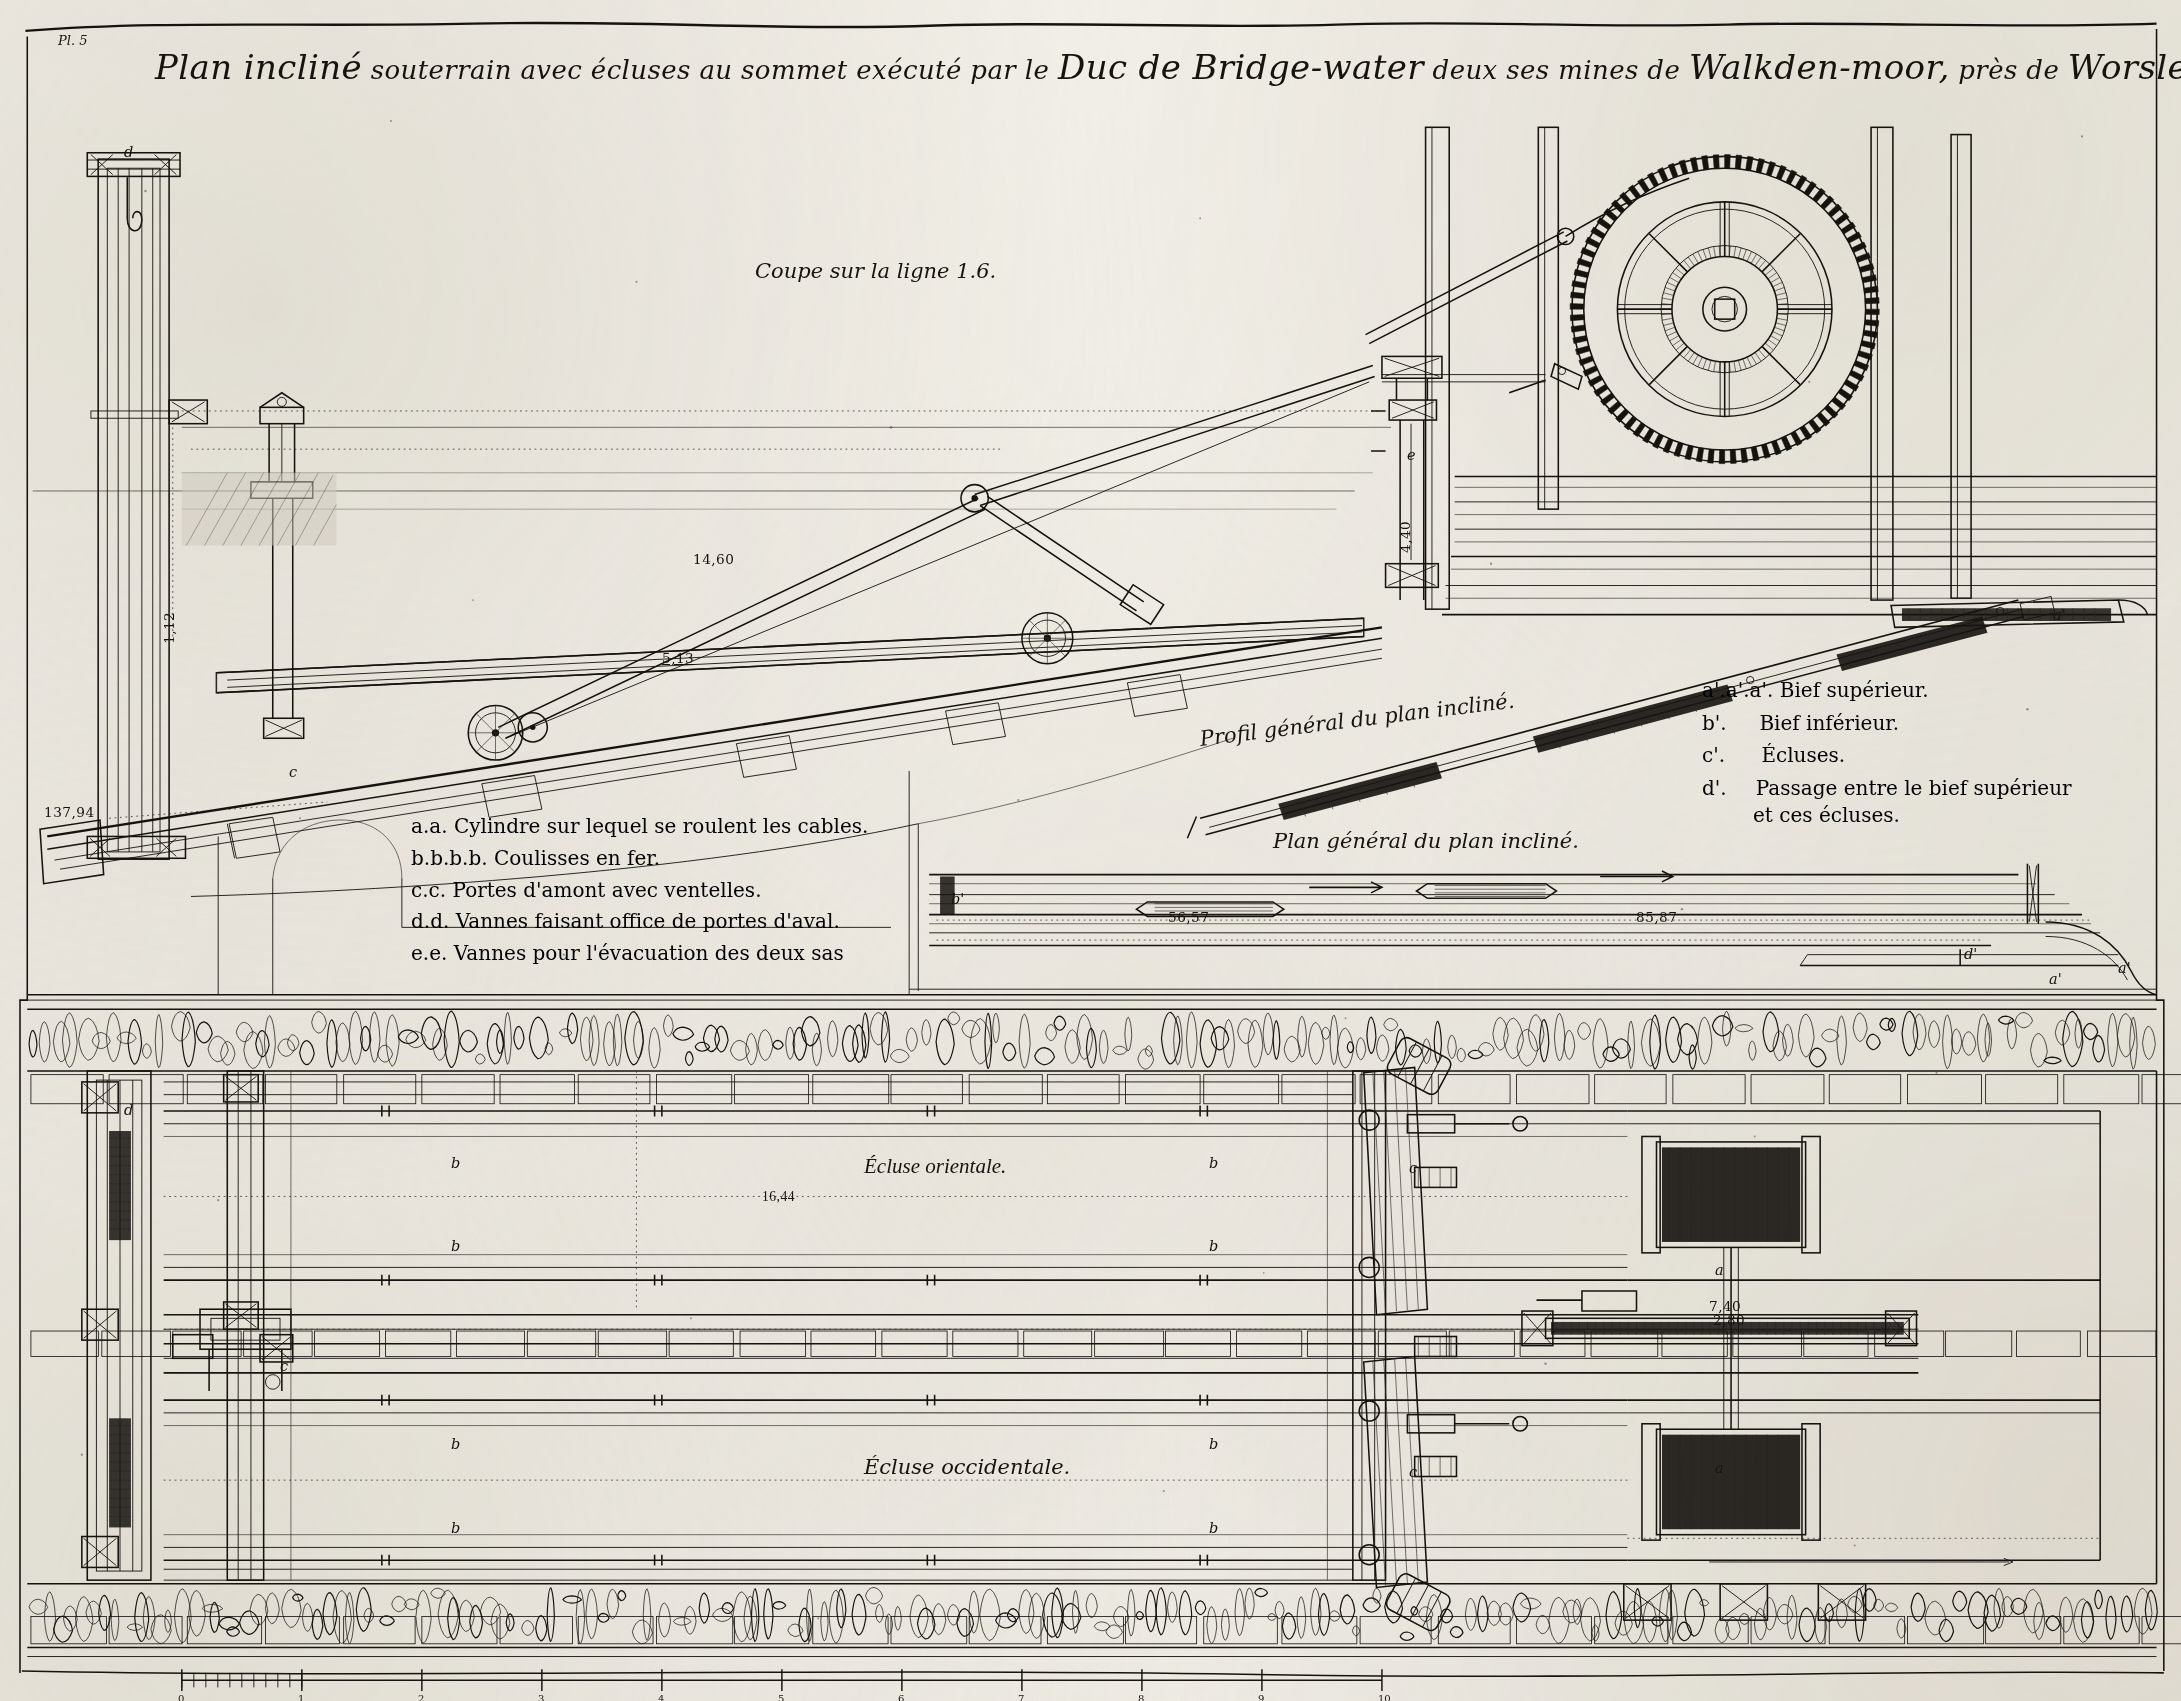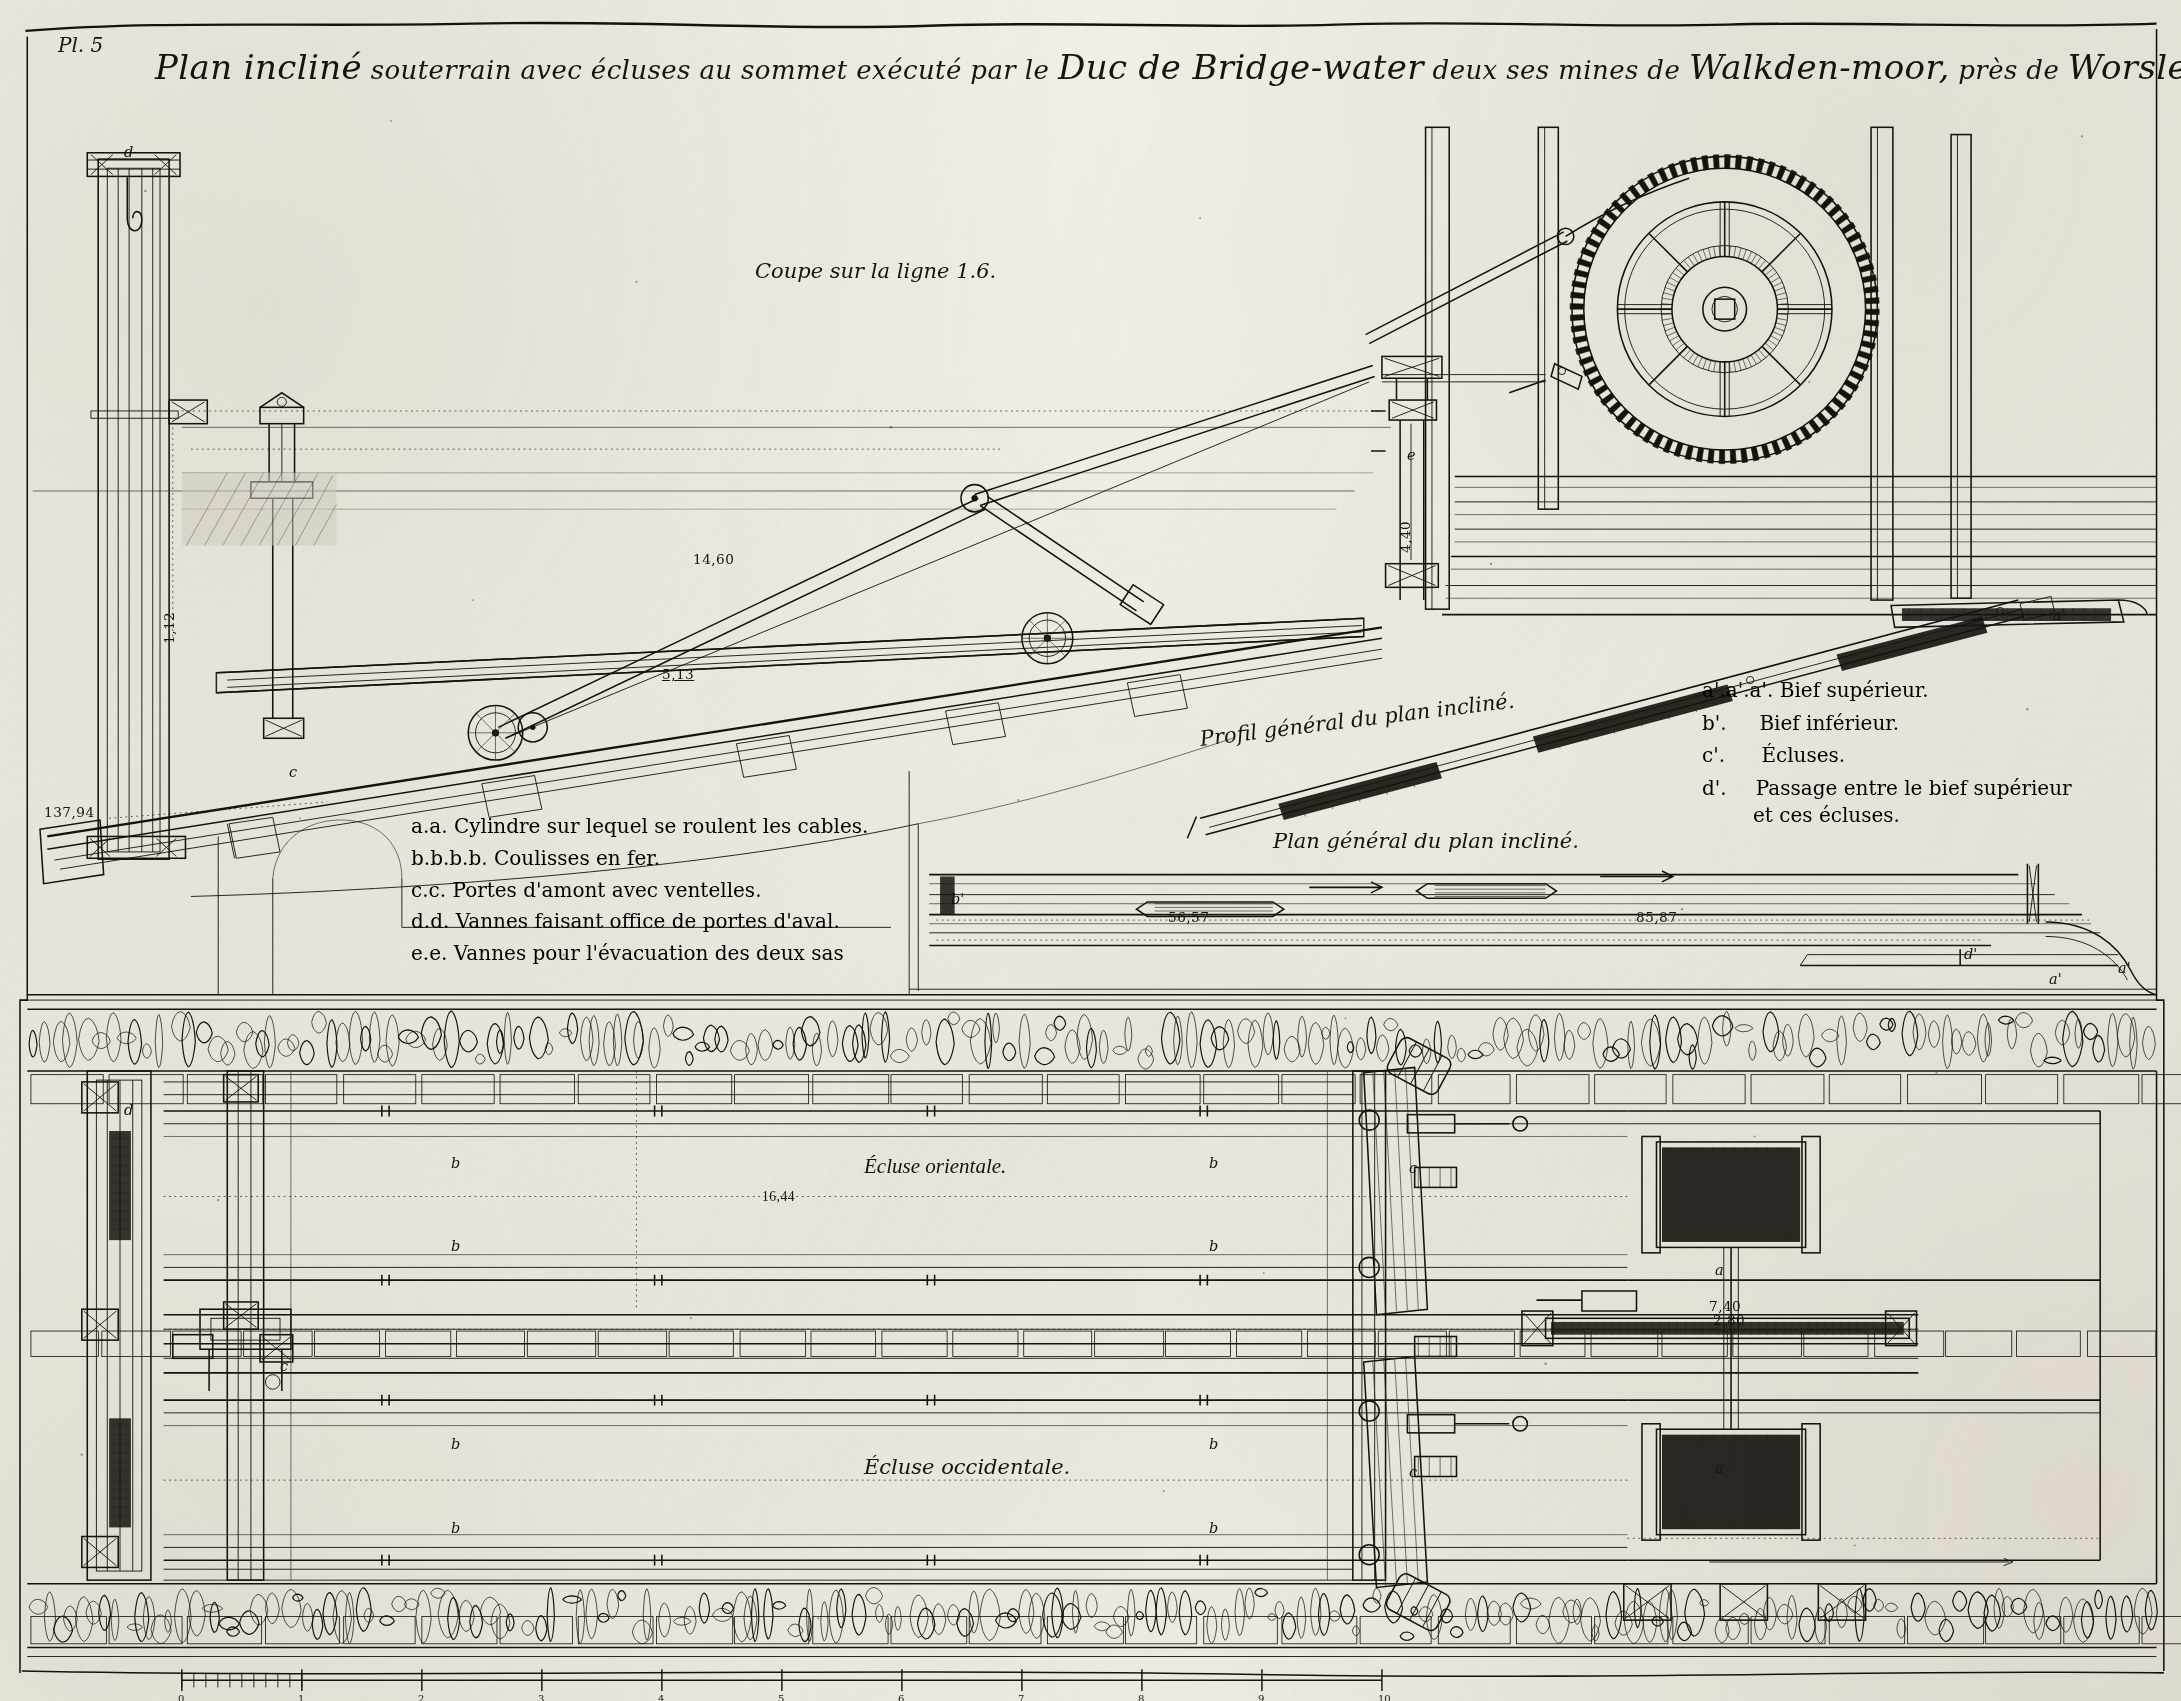--- a/index.html
+++ b/index.html
@@ -37,21 +37,21 @@
     font-family:"DejaVu Serif",serif;
     font-style:italic;white-space:nowrap;
     transform-origin:left center;
   }
   .title{font-size:26px;letter-spacing:0.4px;}
   .title .big{font-size:34px;}
   .cap{font-size:21px;}
   .leg{font-size:20px;line-height:1.0;}
   .dim{font-size:13.6px;font-style:normal;font-family:"DejaVu Serif",serif;letter-spacing:0.5px;}
   .letterlbl{font-size:14.5px;}
-  .plnum{font-size:20px;}
+  .plnum{font-size:13px;}
   .tick{font-size:10px;font-style:normal;}
   .rot-l{transform:rotate(-90deg);}
 </style>
 </head>
 <body>
 
 <div id="plate">
 
   <div id="grain"></div>
   <svg id="speck" width="2182" height="1702" viewBox="0 0 2400 1872">
@@ -724,21 +724,21 @@
       <span>Vannes faisant office de portes d'aval.</span>
     </div>
     <div class="leg" style="position:relative;">
       <span>e.e.</span>
       <span>Vannes pour l'évacuation des deux sas</span>
     </div>
   </div>
 
   <div class="hand dim" style="left:44px;top:804px;">137,94</div>
   <div class="hand dim" style="left:693px;top:551px;">14,60</div>
-  <div class="hand dim" style="left:662px;top:666px;text-decoration:underline;">5,13</div>
+  <div class="hand dim" style="left:662px;top:650px;text-decoration:underline;">5,13</div>
   <div class="hand dim rot-l" style="left:169px;top:636px;">1,12</div>
   <div class="hand dim rot-l" style="left:1405px;top:545px;">4,40</div>
 
   <div class="hand letterlbl" style="left:124px;top:144px;">d</div>
   <div class="hand letterlbl" style="left:1407px;top:447px;">e</div>
   <div class="hand letterlbl" style="left:289px;top:764px;">c</div>
 
   <svg width="2182" height="1702" viewBox="0 0 2400 1872">
 
     <g id="rubbleTop">

